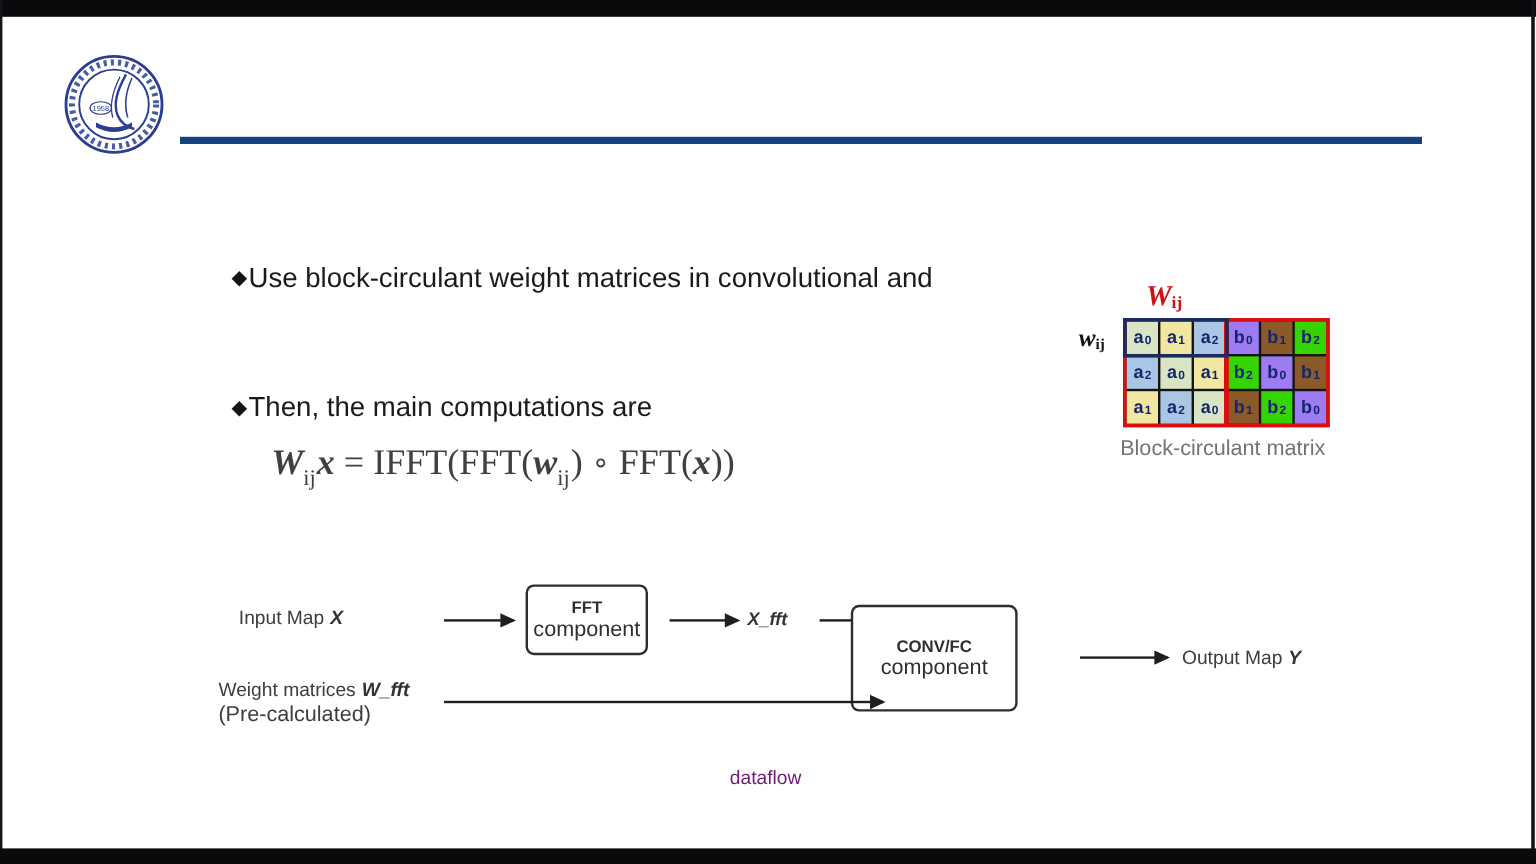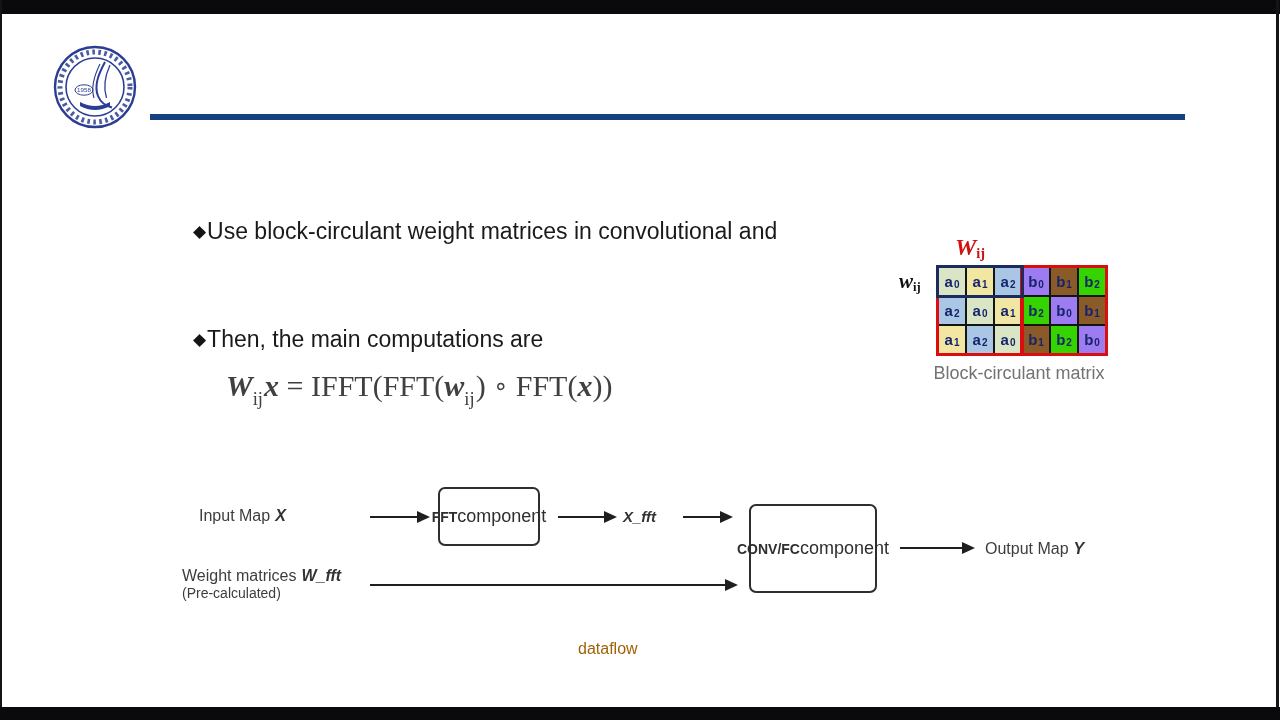--- a/index.html
+++ b/index.html
@@ -69,28 +69,28 @@
   
   .flabel { position:absolute; font-size:16px; color:#3d3d3d; white-space:nowrap; }
   .fvar { font-weight:700; font-style:italic; margin-left:5px; color:#333; }
   .arrow { position:absolute; height:0; border-top:2px solid #1f1f1f; }
   .arrow::after {
     content:""; position:absolute; right:-2px; top:-7px; width:0; height:0;
     border-left:13px solid #1f1f1f; border-top:6px solid transparent; border-bottom:6px solid transparent;
   }
   .flow-box {
     position:absolute; background:#fff; border:2px solid #2e2e2e; border-radius:7px;
-    display:flex; flex-direction:row; align-items:center; justify-content:center;
+    display:flex; flex-direction:column; align-items:center; justify-content:center;
     color:#2e2e2e;
   }
   .flow-box .l1 { font-size:14px; font-weight:700; }
   .flow-box .l2 { font-size:18px; }
   .xfft { position:absolute; font-size:15px; font-weight:700; font-style:italic; color:#333; }
-  .wnote { display:block; font-size:14px; }
-  .dataflow { position:absolute; left:578px; top:640px; width:120px; font-size:16px; color:#a16207; }
+  .wnote { display:block; font-size:18px; }
+  .dataflow { position:absolute; left:578px; top:640px; width:120px; text-align:center; font-size:16px; color:#701a75; }
 </style>
 </head>
 <body>
 
 <div class="canvas">
 
   <div class="bar top"></div>
   <div class="edge left"></div>
   <div class="edge right"></div>
 
@@ -160,21 +160,21 @@
 
   <div class="flow-box" style="left:438px; top:487px; width:102px; height:59px">
     <span class="l1">FFT</span>
     <span class="l2">component</span>
   </div>
 
   <div class="arrow" style="left:558px; top:516px; width:57px"></div>
   <div class="xfft" style="left:623px; top:508px">X_fft</div>
   <div class="arrow" style="left:683px; top:516px; width:48px"></div>
 
-  <div class="flow-box" style="left:749px; top:504px; width:128px; height:89px">
+  <div class="flow-box" style="left:709px; top:504px; width:139px; height:89px">
     <span class="l1">CONV/FC</span>
     <span class="l2">component</span>
   </div>
 
   <div class="arrow" style="left:900px; top:547px; width:73px"></div>
   <div class="flabel" style="left:985px; top:540px; width:140px">
     <span>Output Map</span><span class="fvar">Y</span>
   </div>
 
   <div class="flabel" style="left:182px; top:567px; width:180px">

